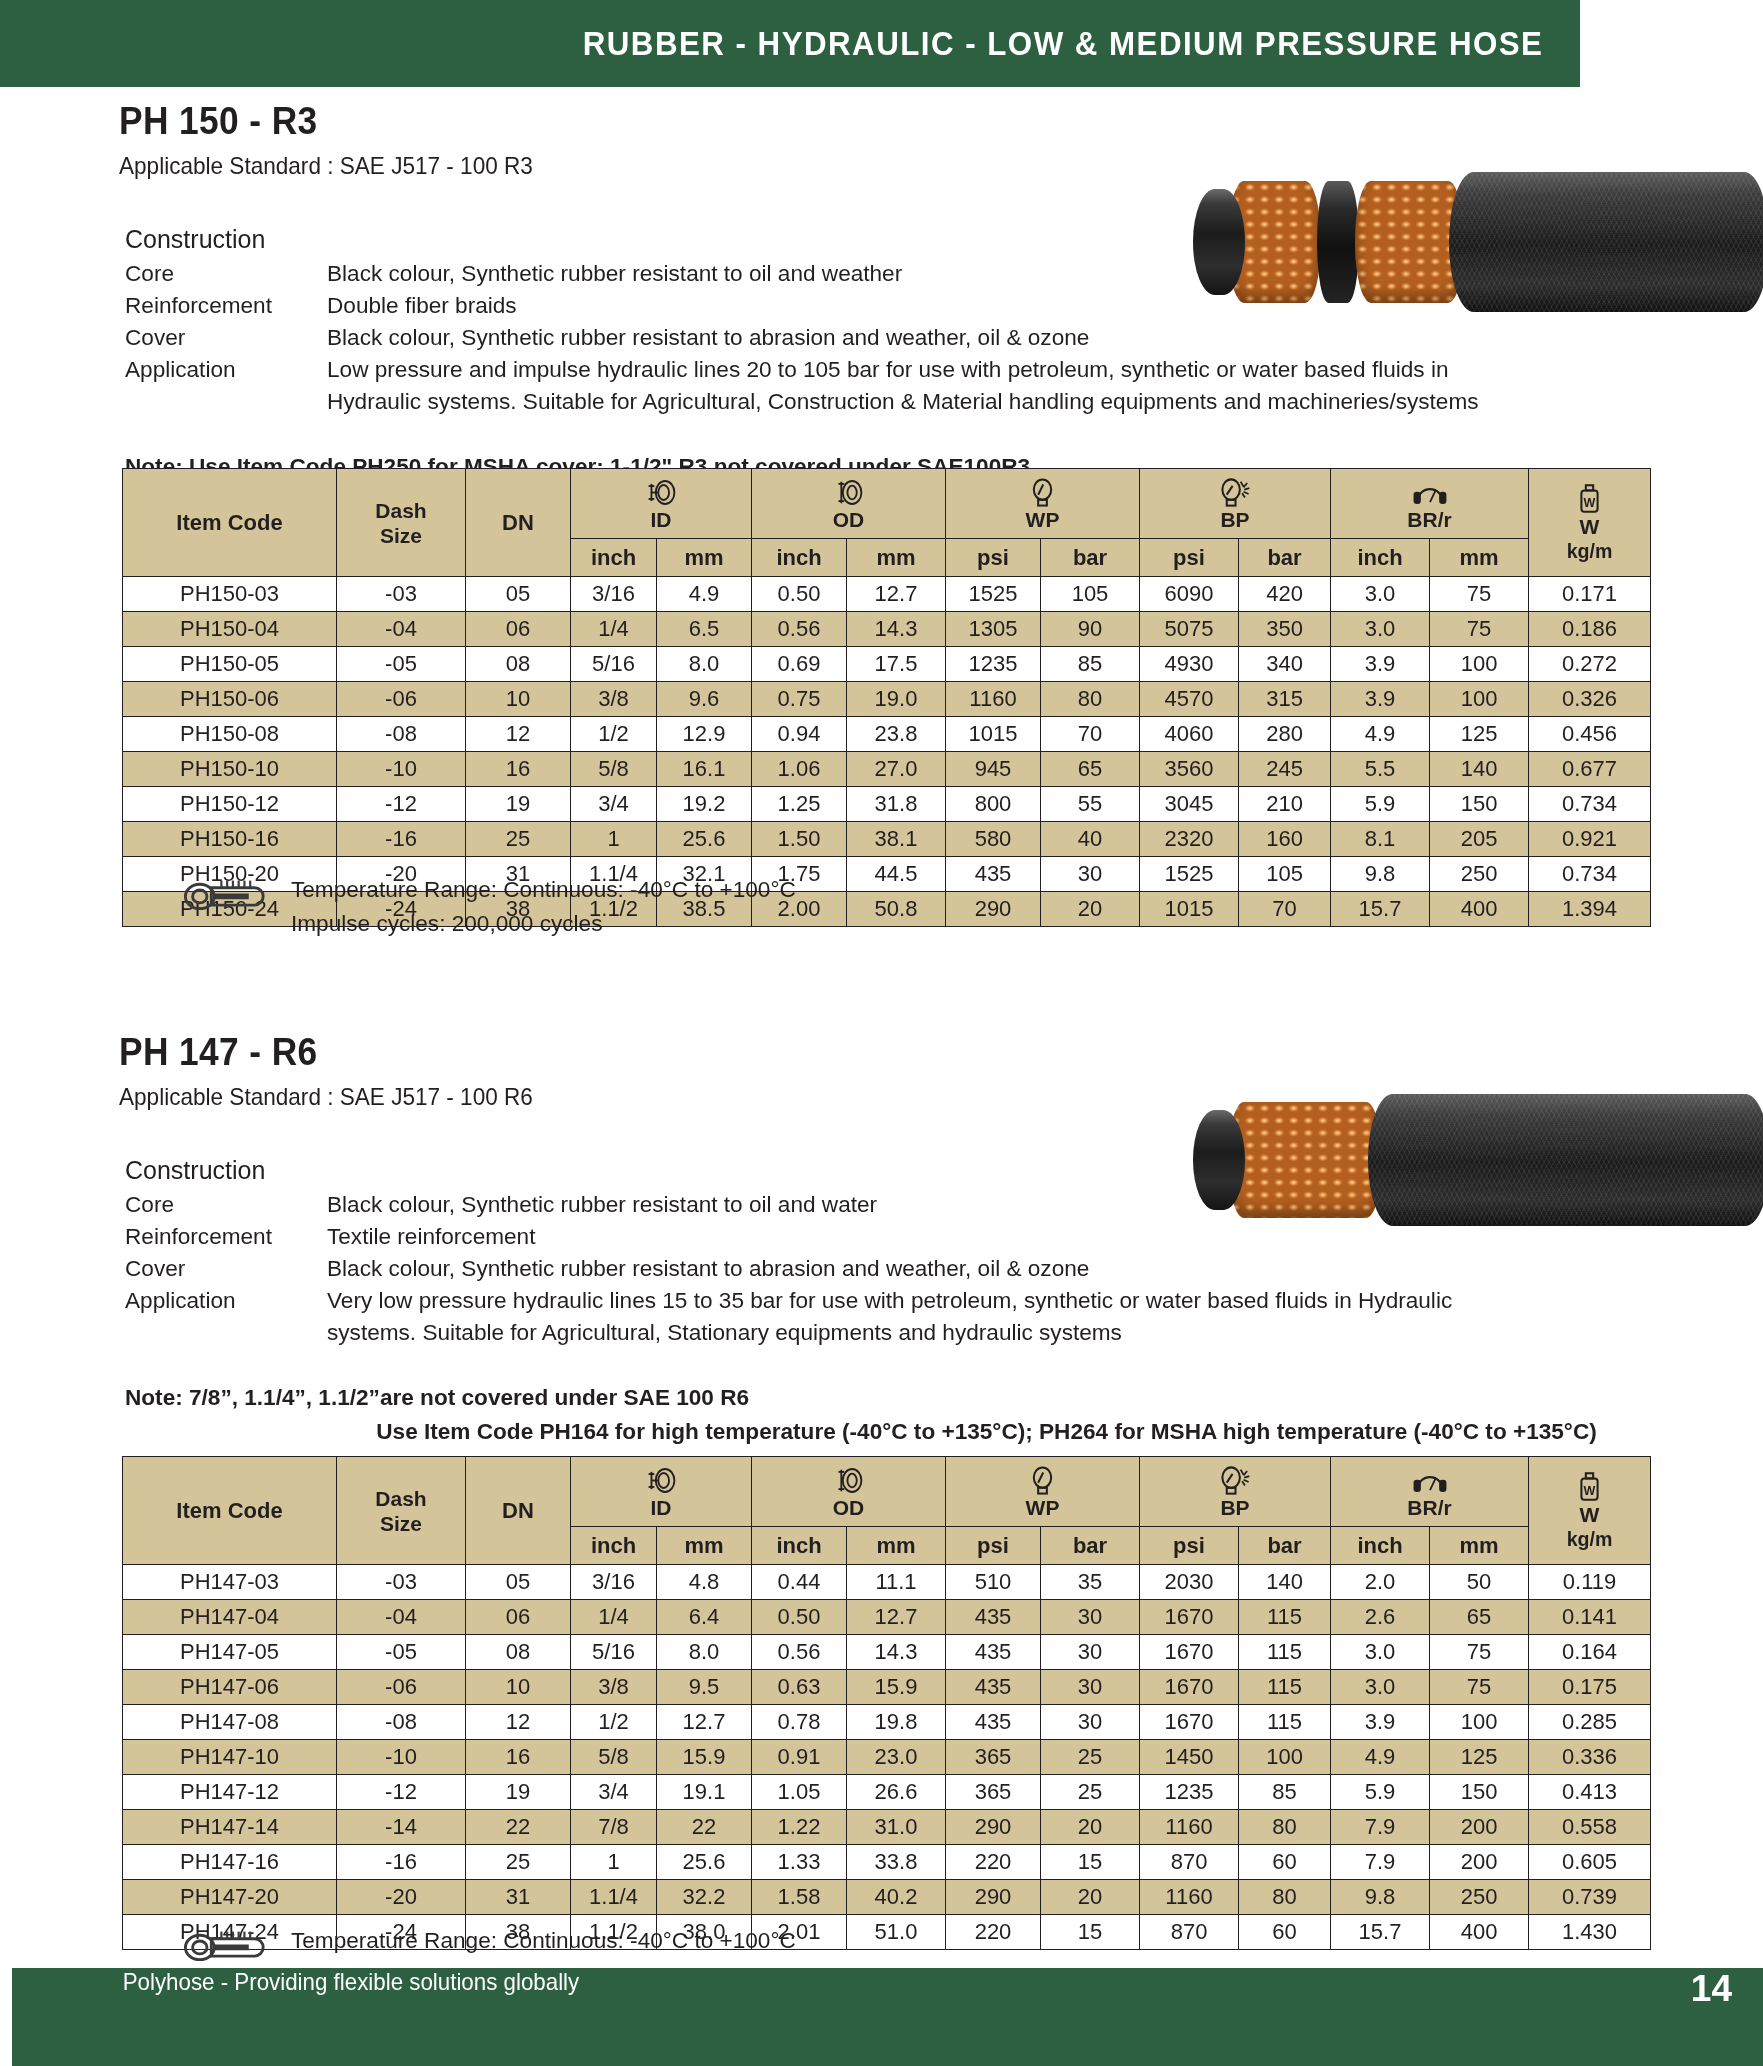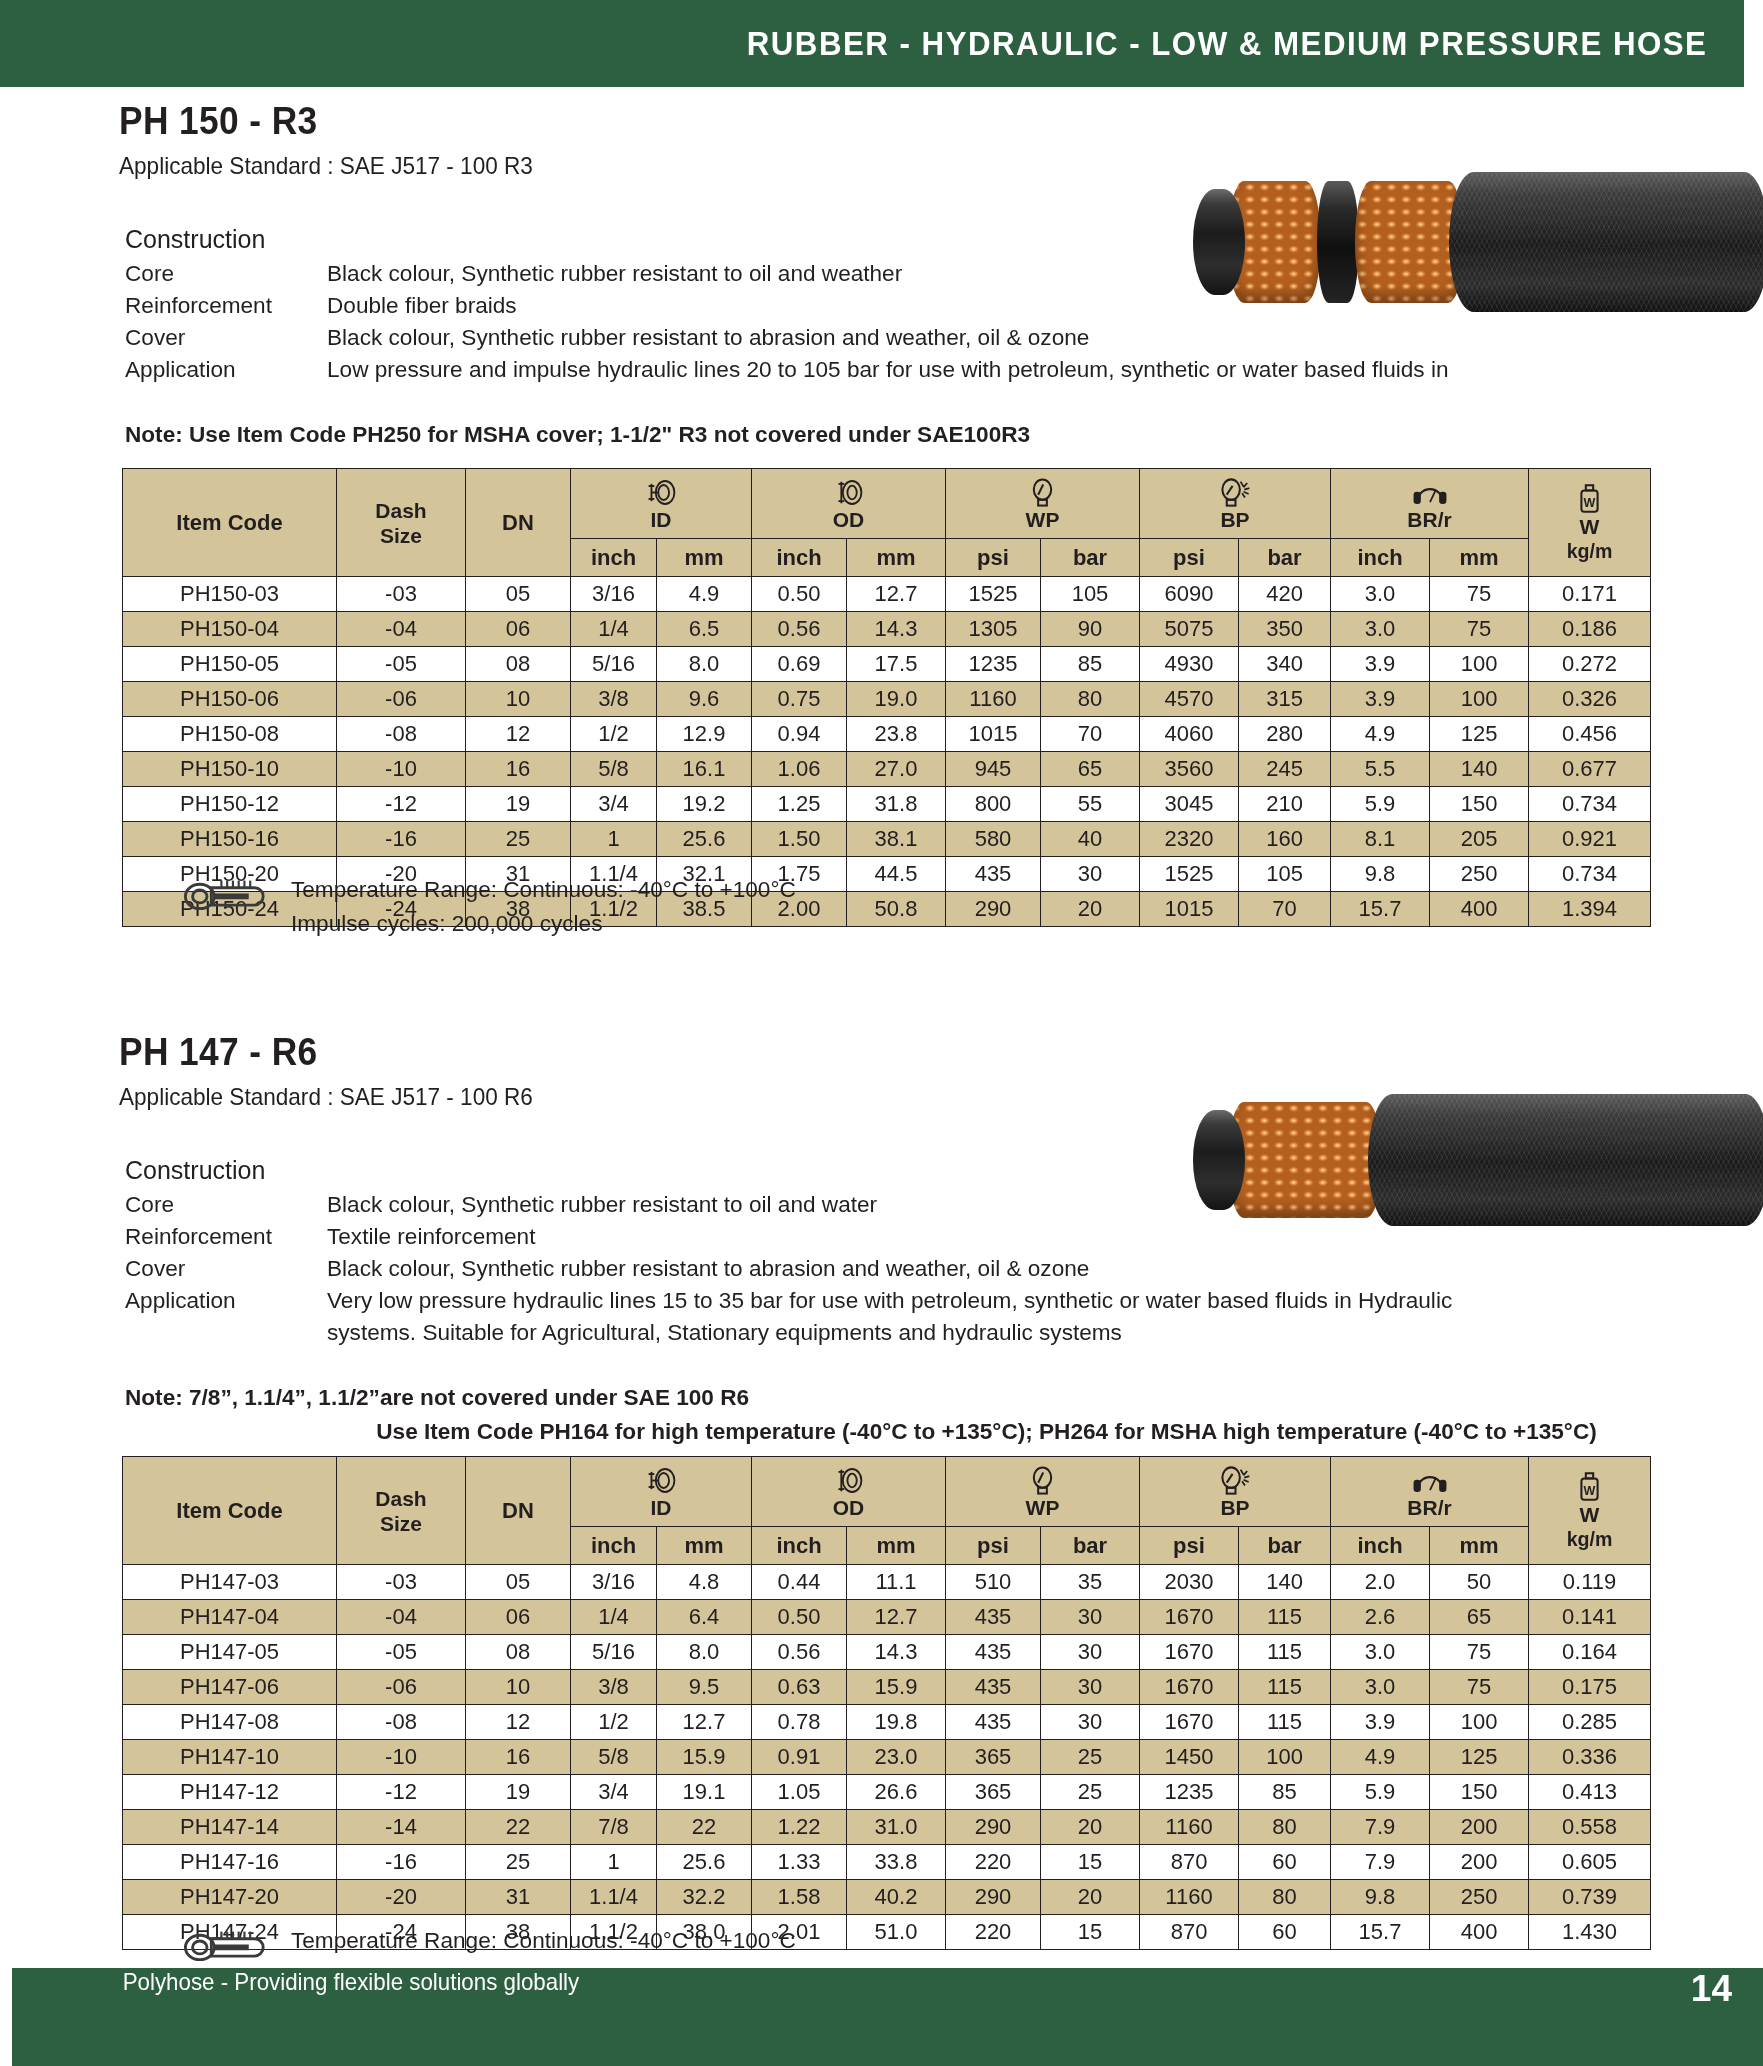--- a/index.html
+++ b/index.html
@@ -9,21 +9,21 @@
     height: 2066px;
     background: #ffffff;
     font-family: "Liberation Sans", sans-serif;
     color: #231f20;
     position: relative;
     overflow: hidden;
   }
 
   
   .topbar {
-    position: absolute; left:0; top:0; width:1744px; height:87px;
+    position: absolute; left:0; top:0; width:1580px; height:87px;
     background:#2c6040;
     display:flex; align-items:center; justify-content:flex-end;
   }
   .topbar-title {
     color:#ffffff;
     font-size:34px;
     font-weight:bold;
     letter-spacing:1.6px;
     padding-right:40px;
     white-space:nowrap;
@@ -172,20 +172,21 @@
       <div class="constr-value">Double fiber braids</div>
     </div>
     <div class="constr-row">
       <div class="constr-label">Cover</div>
       <div class="constr-value">Black colour, Synthetic rubber resistant to abrasion and weather, oil &amp; ozone</div>
     </div>
     <div class="constr-row">
       <div class="constr-label">Application</div>
       <div class="constr-value">
         <span>Low pressure and impulse hydraulic lines 20 to 105 bar for use with petroleum, synthetic or water based fluids in</span>
+        <span class="cont">Hydraulic systems. Suitable for Agricultural, Construction &amp; Material handling equipments and machineries/systems</span>
       </div>
     </div>
   </div>
 
   <div class="note">
     <span>Note:  Use Item Code PH250 for MSHA cover; 1-1/2" R3 not covered under SAE100R3</span>
   </div>
 </div>
 
 <div class="hose" id="hose-1">

